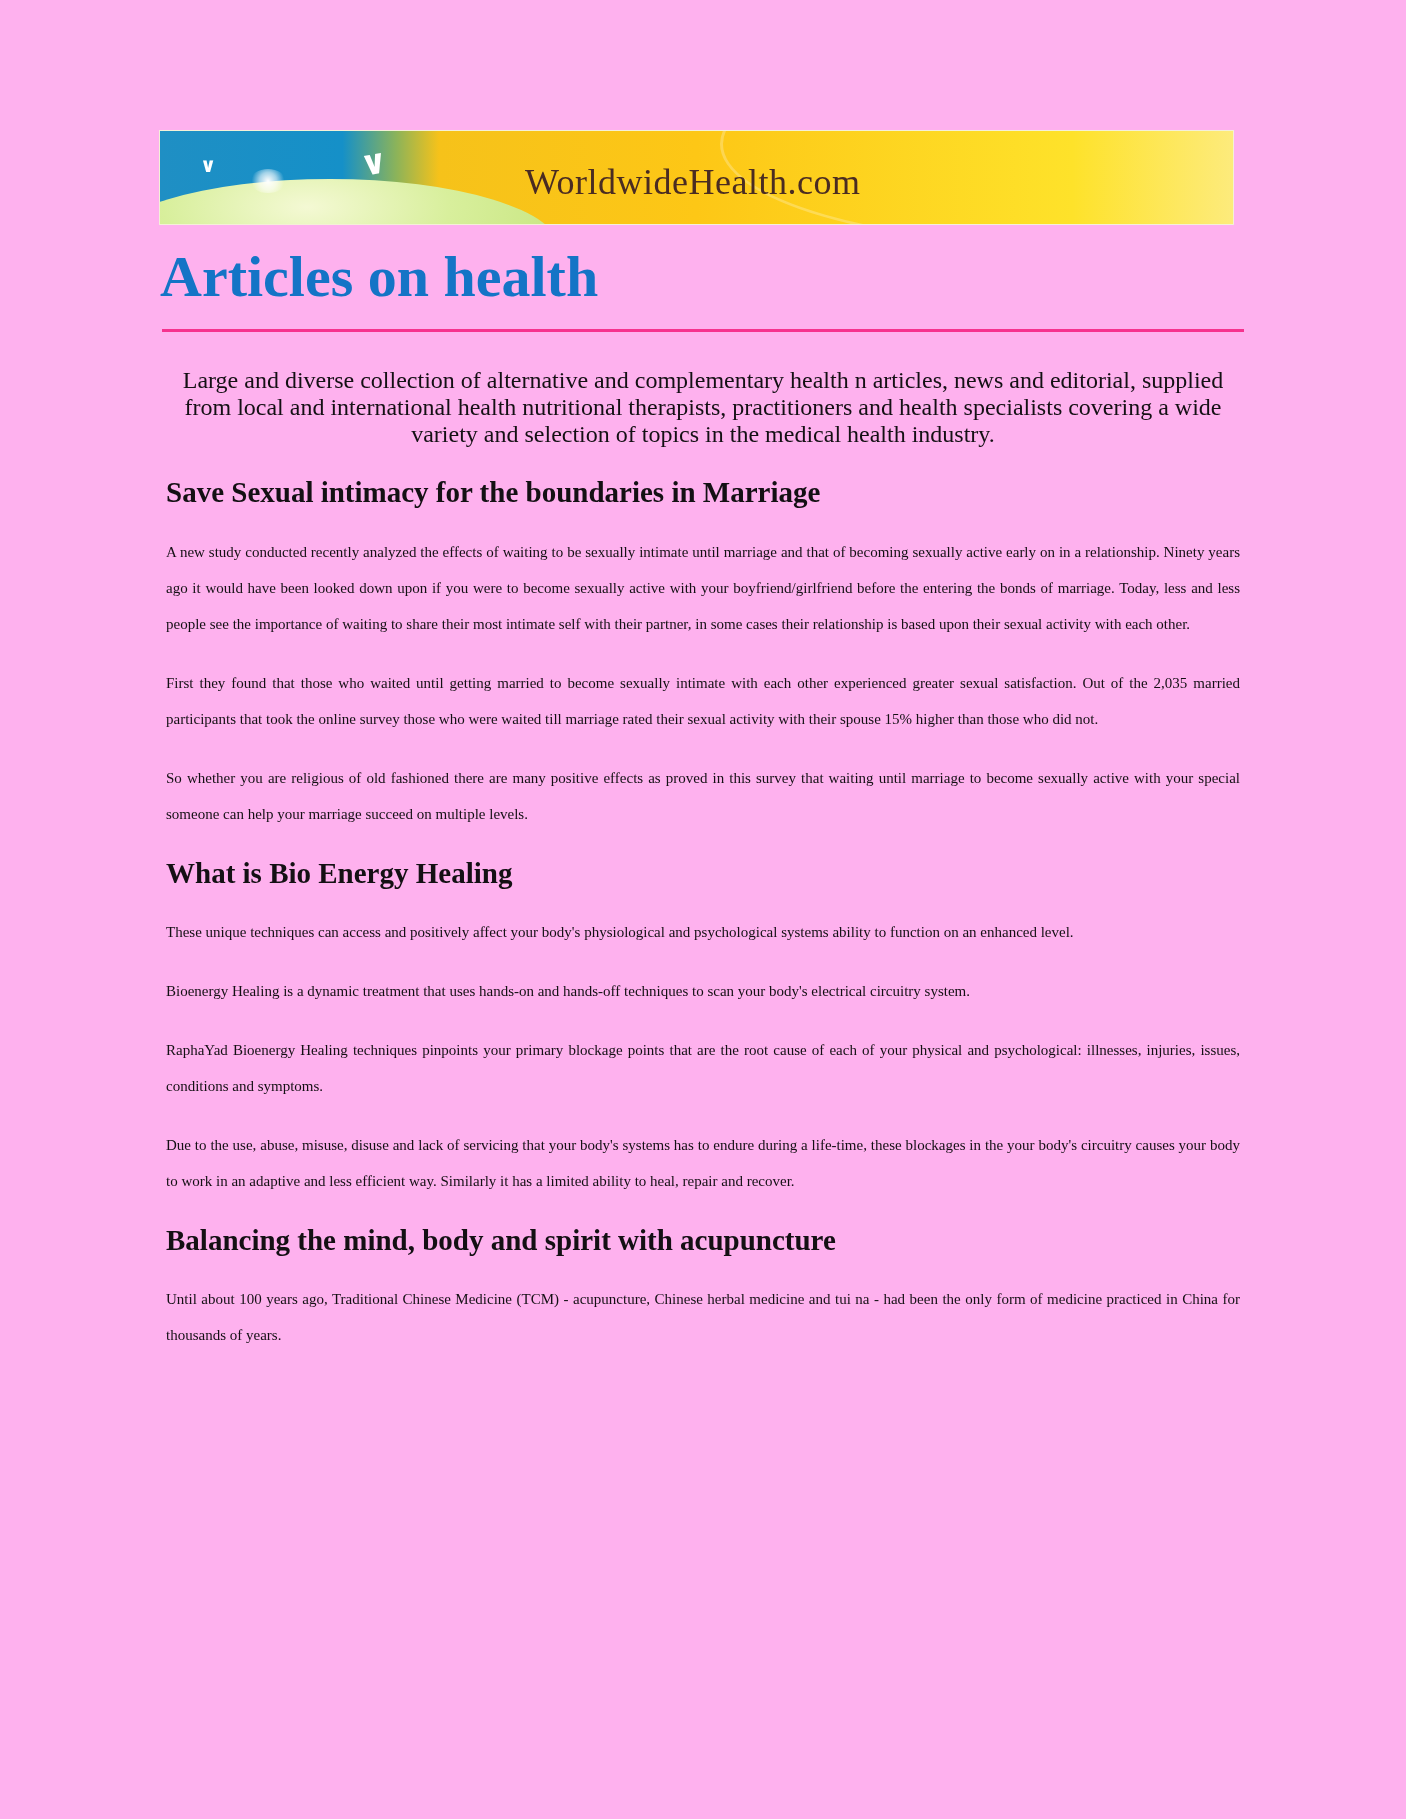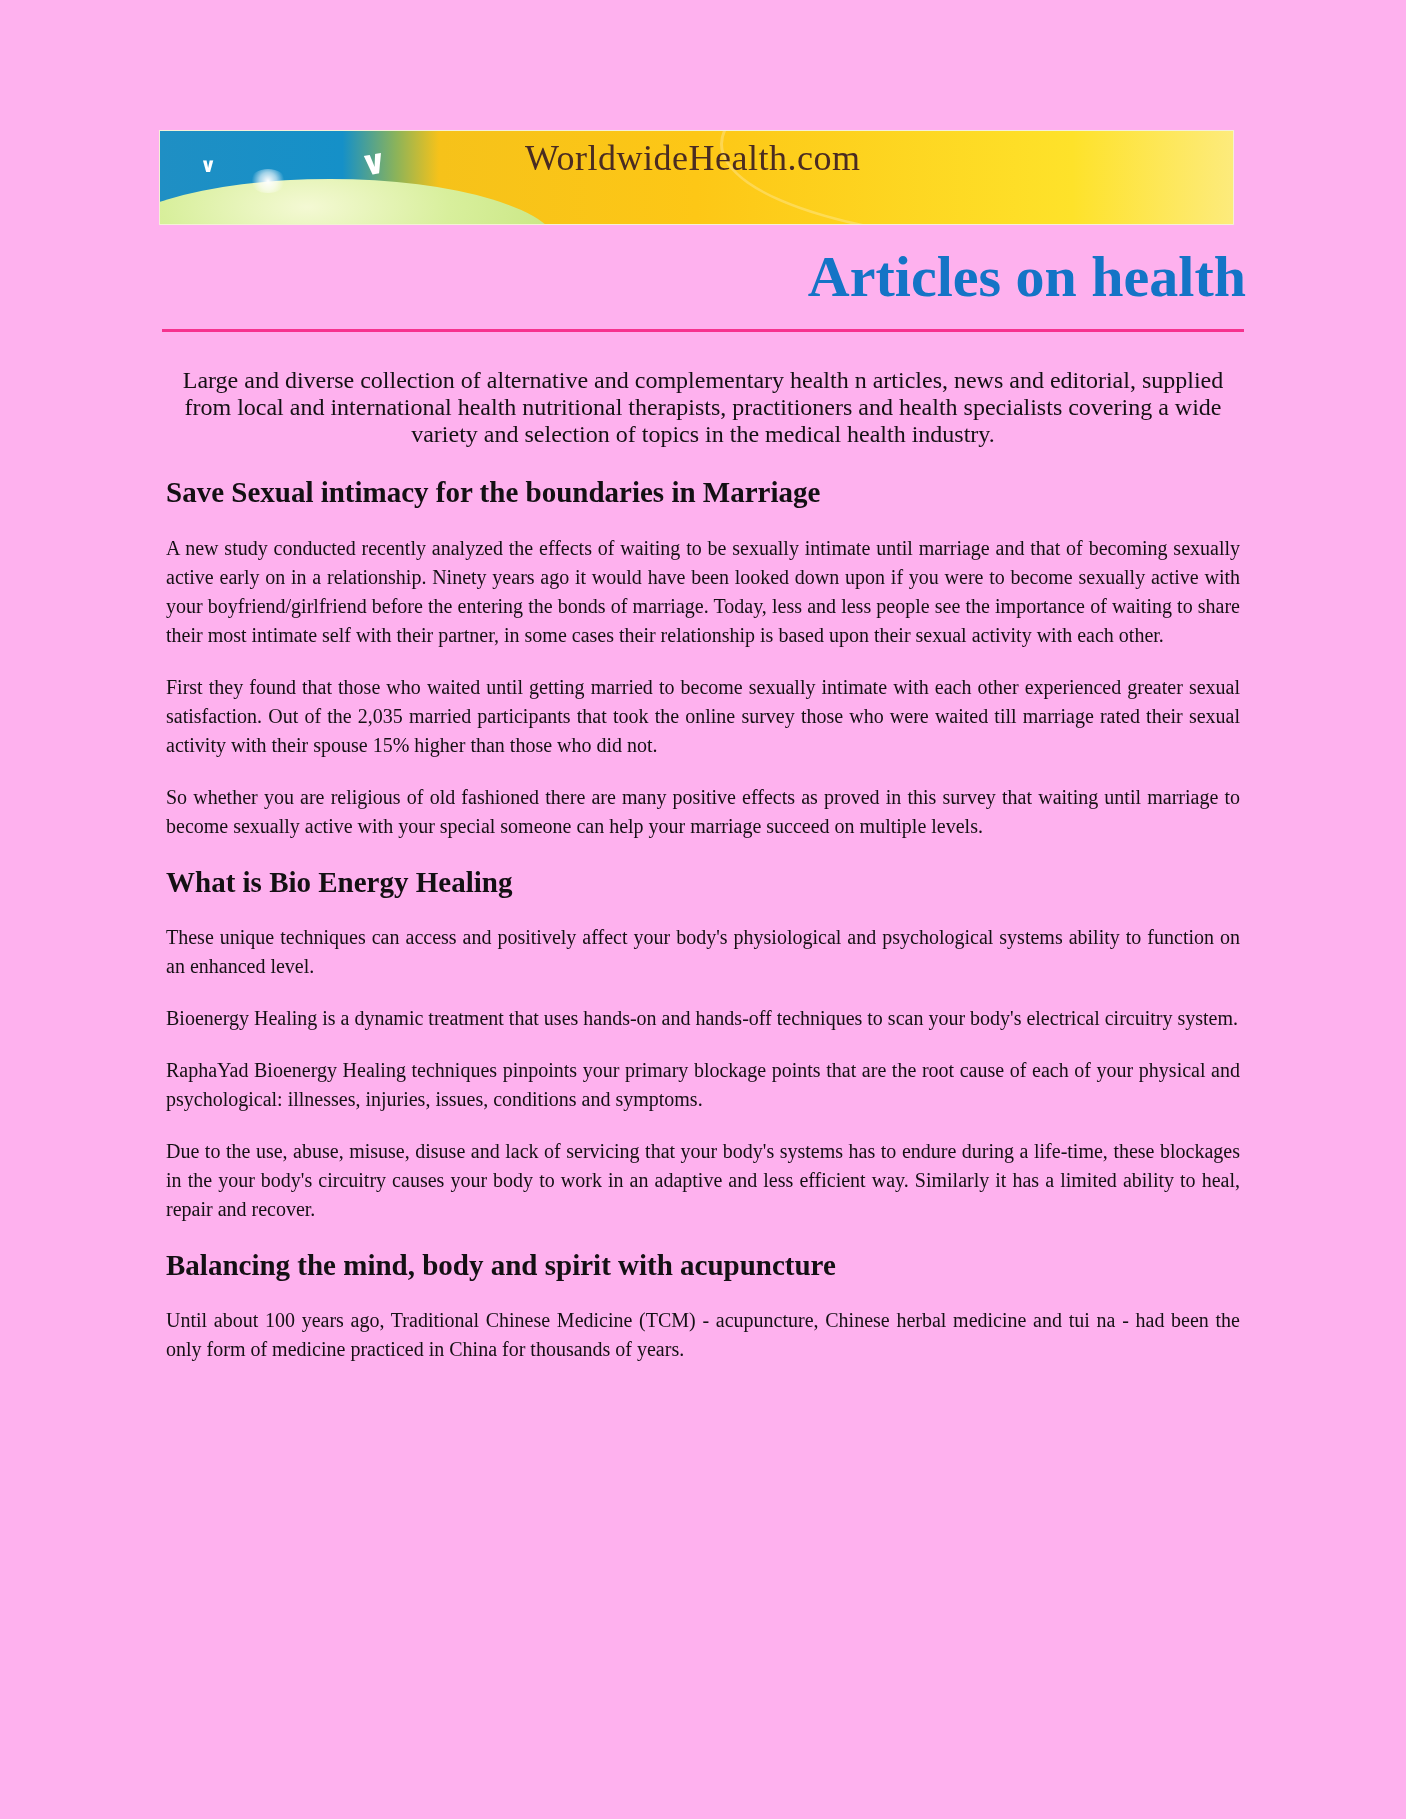--- a/index.html
+++ b/index.html
@@ -75,33 +75,33 @@
     }
     .banner .bird-large {
       left: 200px;
       top: 14px;
       font-size: 34px;
       transform: rotate(-10deg);
     }
     .banner .logo-text {
       position: absolute;
       left: 365px;
-      top: 6px;
+      top: 30px;
       font-family: "Liberation Serif", "DejaVu Serif", serif;
       font-size: 36px;
       color: #4a2c22;
       letter-spacing: 0.5px;
     }
     
     .page-title {
       position: absolute;
       left: 160px;
       top: 248px;
       width: 1086px;
-      text-align: right;
+      text-align: left;
       font-family: "Liberation Serif", "DejaVu Serif", serif;
       font-weight: bold;
       font-size: 58px;
       line-height: 1;
       color: #1474c6;
       margin: 0;
     }
     .title-rule {
       position: absolute;
       left: 162px;
@@ -132,22 +132,22 @@
       line-height: 36px;
       margin: 4px 0 24px 0;
     }
     .section-title {
       font-weight: bold;
       font-size: 29px;
       line-height: 36px;
       margin: 11px 0 23px 0;
     }
     .para {
-      font-size: 20px;
-      line-height: 29px;
+      font-size: 15px;
+      line-height: 36px;
       text-align: justify;
       margin: 0 0 23px 0;
     }
   </style>
 </head>
 <body>
 
 <div class="page">
 
   <div class="banner">

